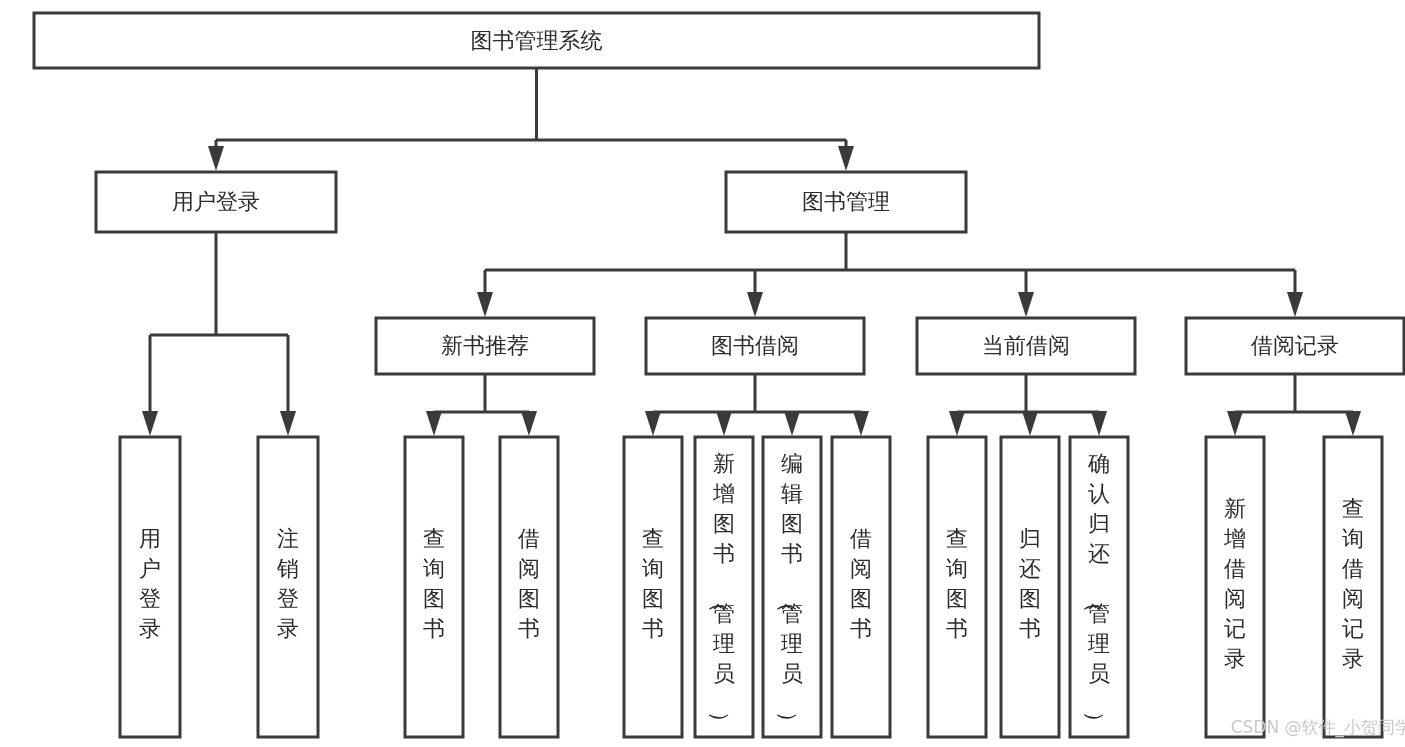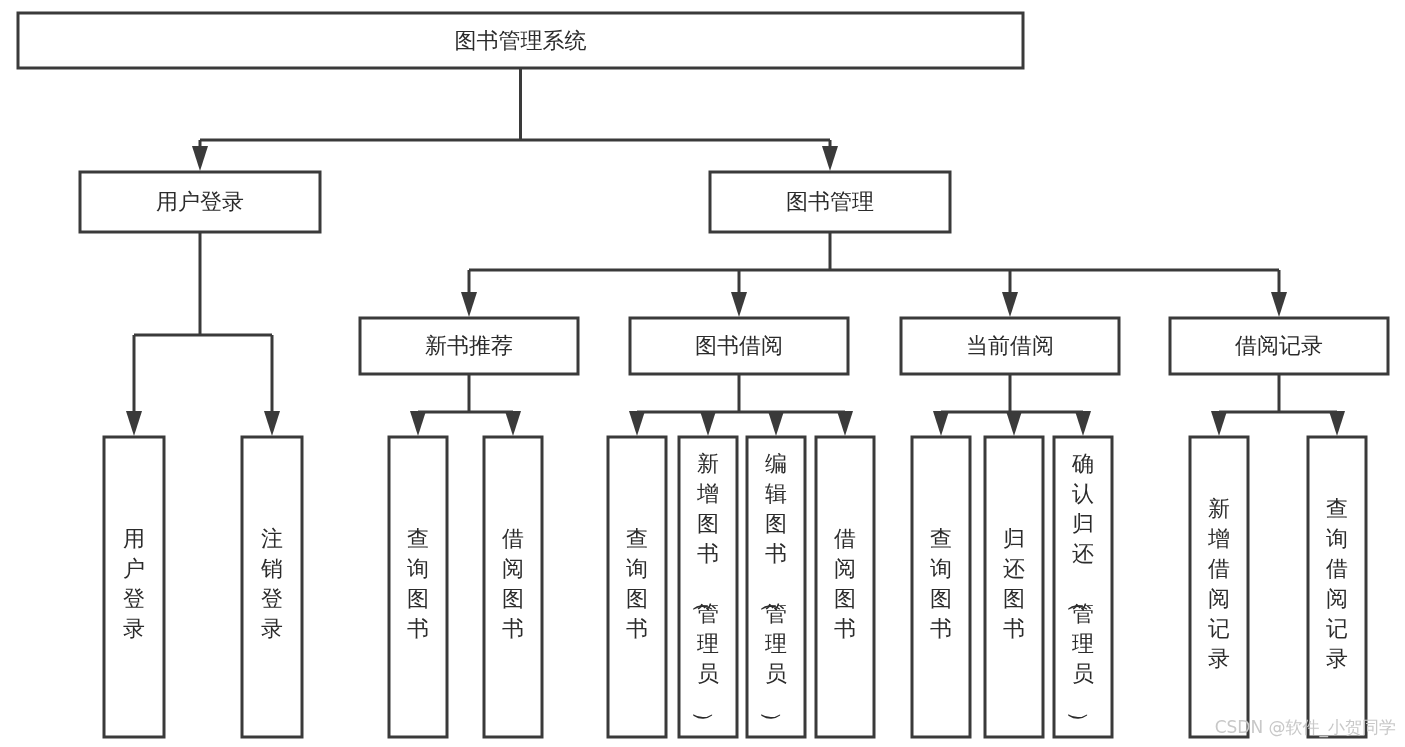--- a/index.html
+++ b/index.html
@@ -10,21 +10,21 @@
   }
   body {
     width: 1405px;
     height: 747px;
     position: relative;
     overflow: hidden;
     font-family: "DejaVu Sans", "Liberation Sans", sans-serif;
   }
   #diagram-root {
     position: absolute;
-    left: 0;
+    left: 16px;
     top: 0;
     width: 1286px;
     height: 747px;
   }
   svg#flow {
     display: block;
     width: 1405px;
     height: 747px;
   }
   .node-box {

